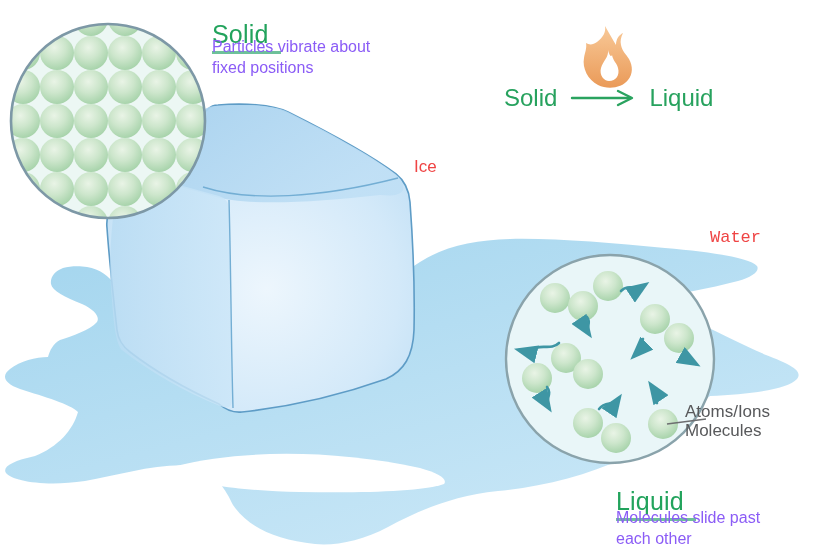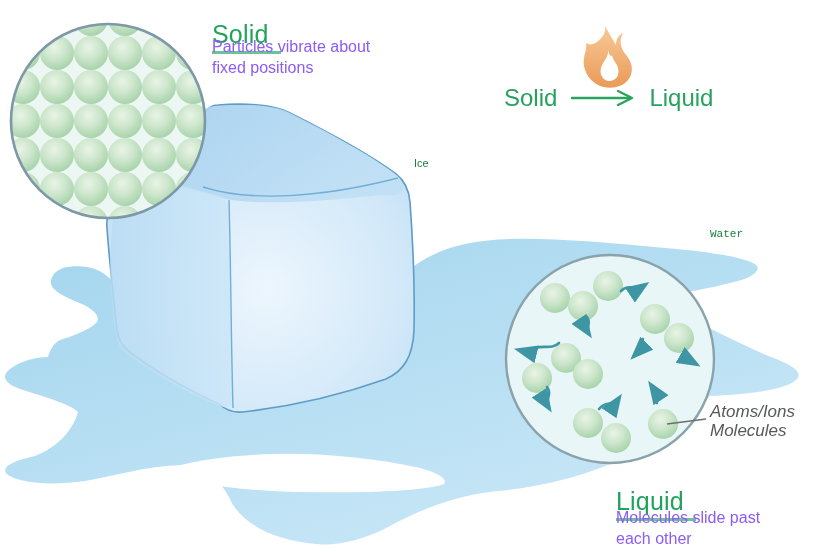--- a/index.html
+++ b/index.html
@@ -8,21 +8,21 @@
     background:#ffffff;
     font-family:"Liberation Sans", sans-serif;
   }
   #bg{position:absolute;left:0;top:0;}
   .txt{position:absolute;white-space:pre-line;}
   .section-title{
     font-size:25px;color:#22a35c;letter-spacing:0.2px;
     display:inline-block;border-bottom:3px solid #6ec19a;padding:0 12px 2px 0;
   }
   .body-text{font-size:16px;line-height:21px;color:#8b5cf6;}
-  .small-label{font-size:11px;color:#15803d;}
+  .small-label{font-size:17px;color:#ef4444;}
   .atoms-label{font-size:17px;line-height:19px;color:#58595b;}
   .transition-row{
     position:absolute;left:504px;top:84px;display:flex;align-items:center;gap:13px;
   }
   .transition-word{font-size:24px;color:#27a25e;}
 </style>
 </head>
 <body>
 
 <div id="stage">
@@ -207,21 +207,21 @@
     <span class="transition-word">Solid</span>
     <svg width="66" height="18" viewBox="0 0 66 18">
       <line x1="2" y1="9" x2="60" y2="9" stroke="#2aa35f" stroke-width="2.4" stroke-linecap="round"></line>
       <path d="M48,2 L62,9 L48,16" fill="none" stroke="#2aa35f" stroke-width="2.4" stroke-linecap="round" stroke-linejoin="round"></path>
     </svg>
     <span class="transition-word">Liquid</span>
   </div>
 
   <div class="txt small-label" style="left:710px;top:228px;font-family:Liberation Mono, monospace;">Water</div>
 
-  <div class="txt atoms-label" style="left:710px;top:402px;font-style:italic;">Atoms/Ions
+  <div class="txt atoms-label" style="left:685px;top:402px;">Atoms/Ions
 Molecules</div>
 
   <div class="txt" style="left:616px;top:469px;">
     <span class="section-title">Liquid</span>
   </div>
   <div class="txt body-text" style="left:616px;top:507px;">Molecules slide past
 each other</div>
 
 </div>
 

